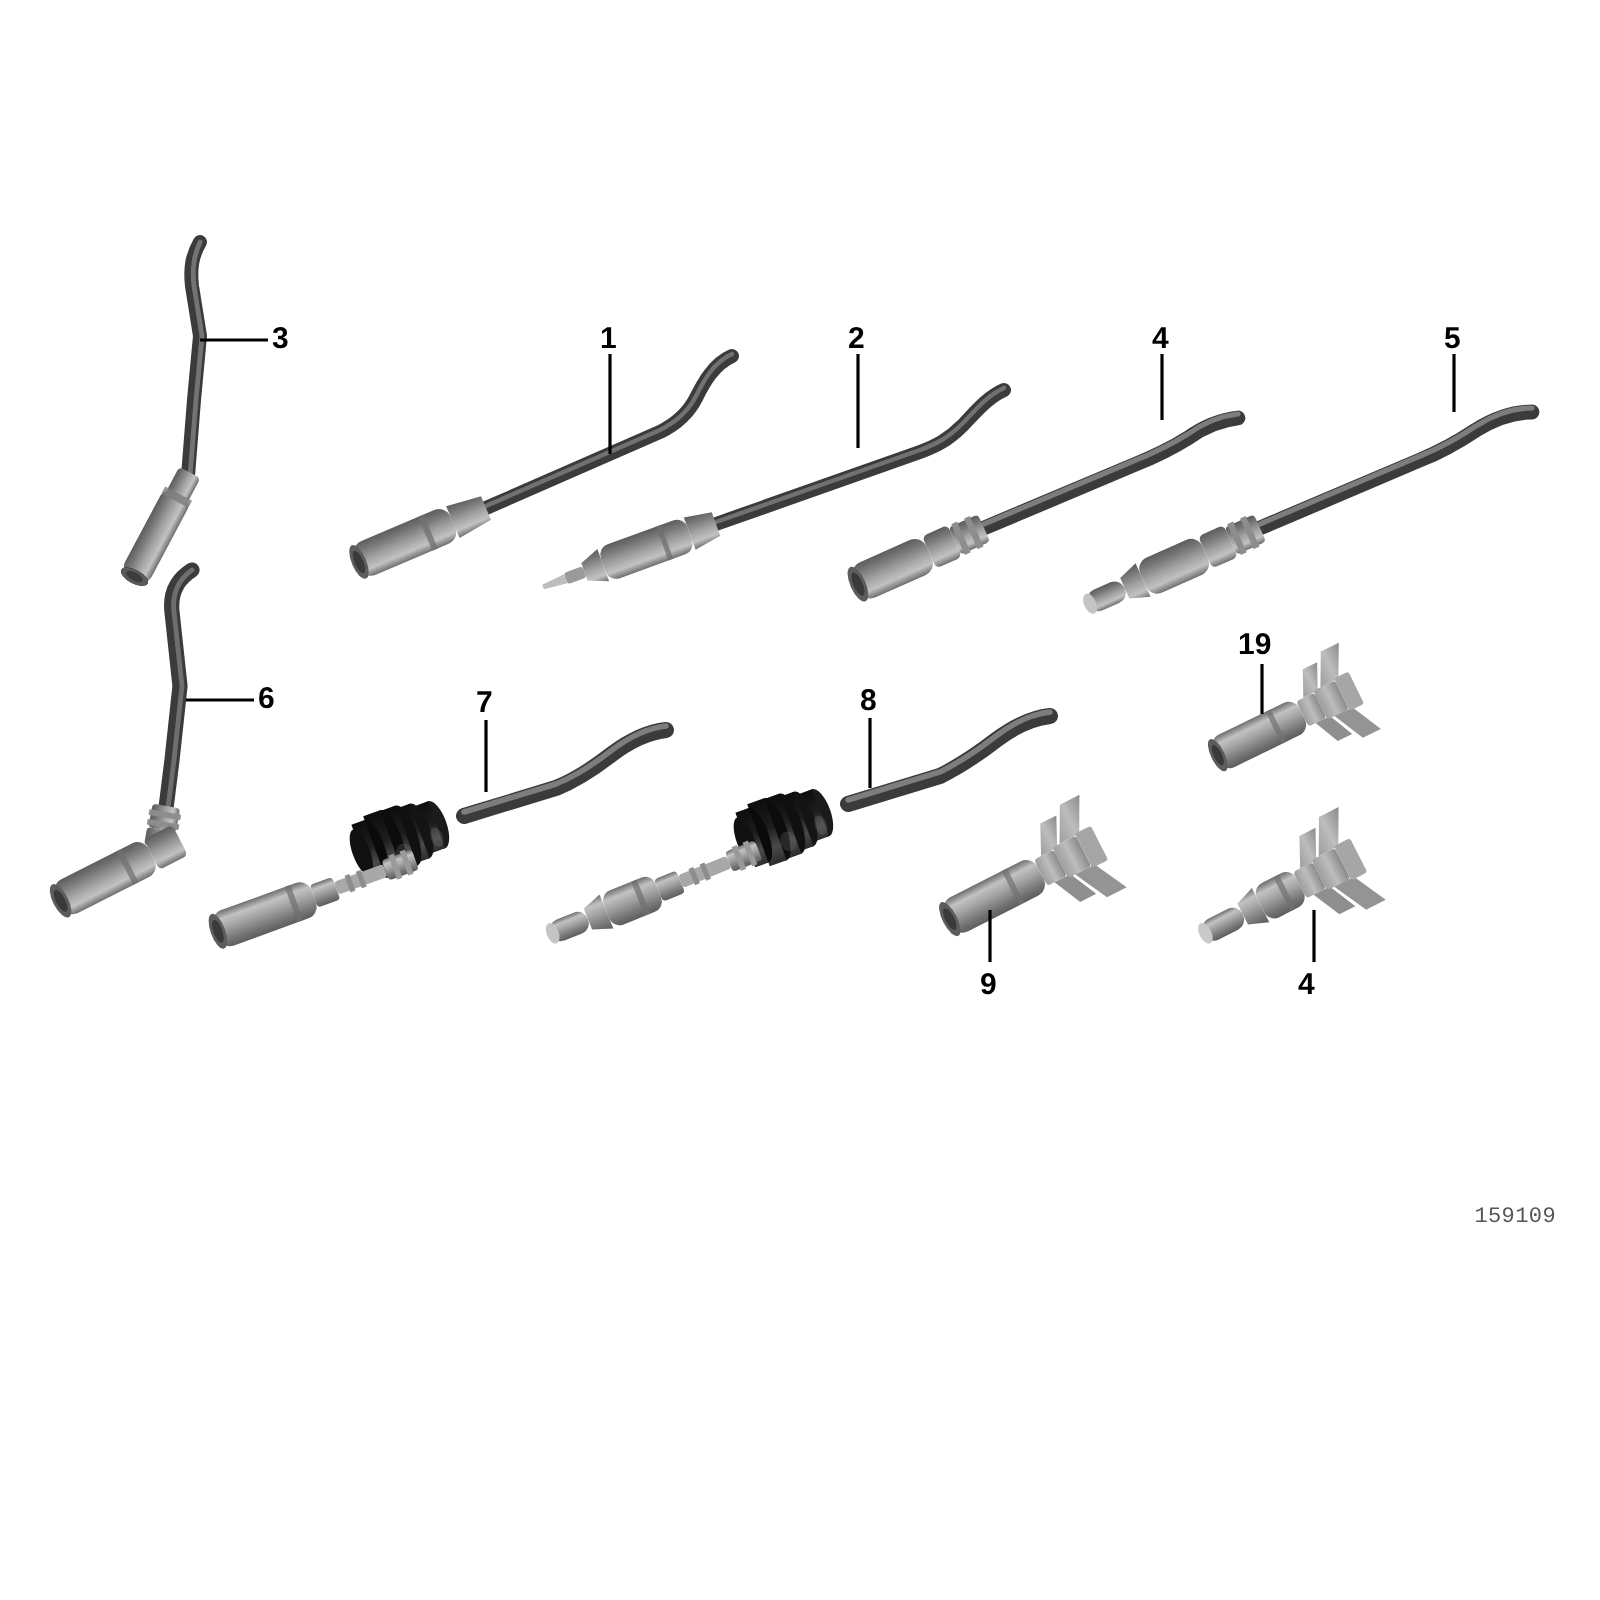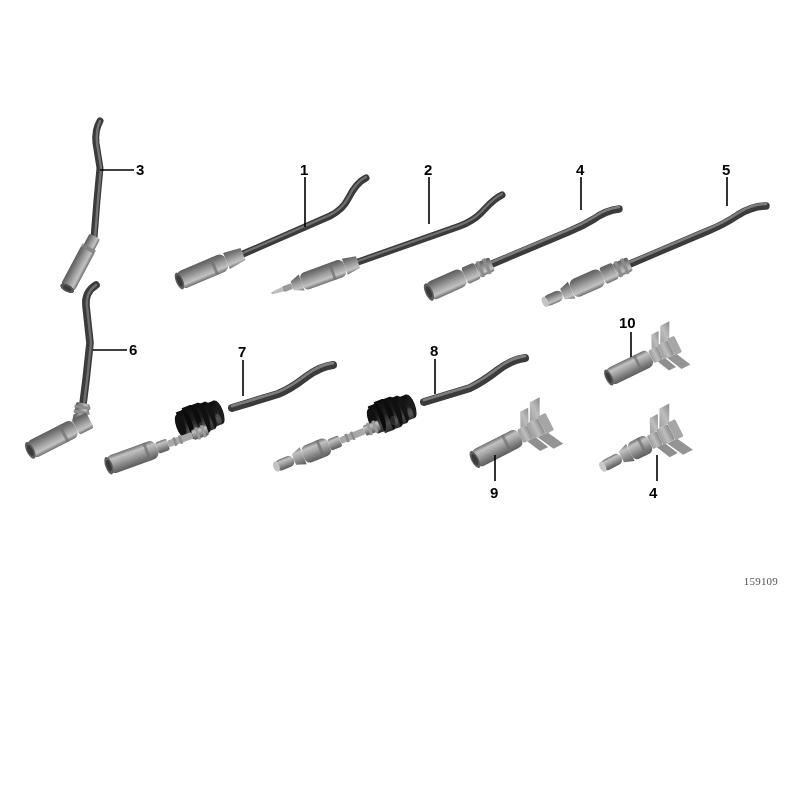--- a/index.html
+++ b/index.html
@@ -35,22 +35,22 @@
     font-family: "Liberation Sans", sans-serif;
     font-weight: bold;
     font-size: 15px;
     color: #000000;
     line-height: 1;
     white-space: nowrap;
   }
   #diagram-id {
     position: absolute;
     right: 22px;
-    top: 575px;
-    font-family: Liberation Serif, serif;
+    top: 603px;
+    font-family: Liberation Mono, monospace;
     font-size: 11px;
     color: #555555;
     letter-spacing: 0.2px;
   }
   #footer {
     position: absolute;
     left: 0;
     top: 700px;
     width: 800px;
     height: 100px;
@@ -326,21 +326,21 @@
 
     <div class="callout-label" style="left:136px; top:162px;">3</div>
     <div class="callout-label" style="left:300px; top:162px;">1</div>
     <div class="callout-label" style="left:424px; top:162px;">2</div>
     <div class="callout-label" style="left:576px; top:162px;">4</div>
     <div class="callout-label" style="left:722px; top:162px;">5</div>
     <div class="callout-label" style="left:129px; top:342px;">6</div>
     <div class="callout-label" style="left:238px; top:344px;">7</div>
     <div class="callout-label" style="left:430px; top:343px;">8</div>
     <div class="callout-label" style="left:490px; top:485px;">9</div>
-    <div class="callout-label" style="left:619px; top:315px;">10</div>
+    <div class="callout-label" style="left:619px; top:315px;">19</div>
     <div class="callout-label" style="left:649px; top:485px;">4</div>
 
     <div id="diagram-id">159109</div>
   </div>
 
   <div id="footer">
     
 
     
   </div>

